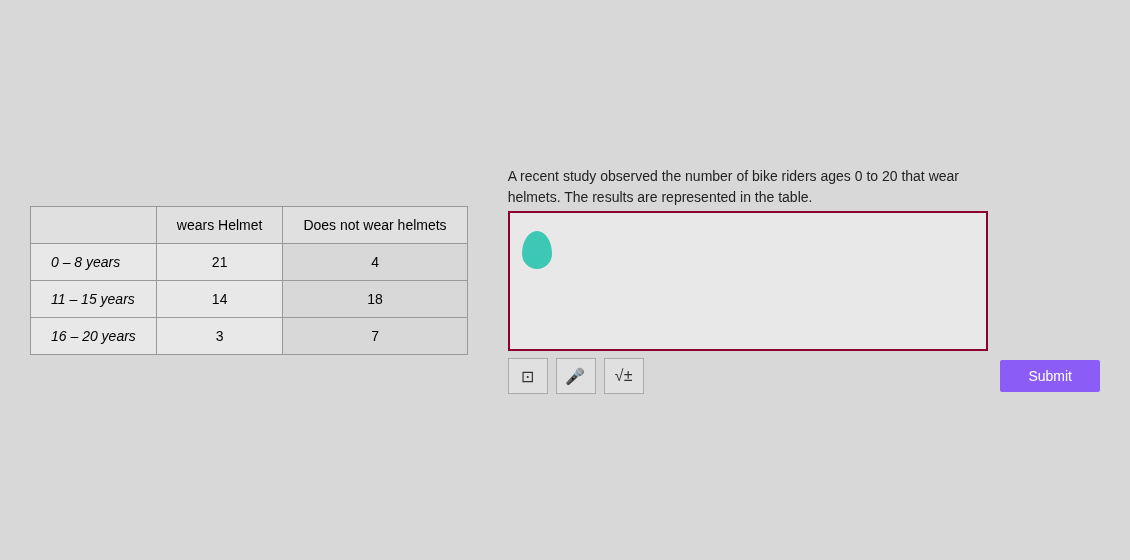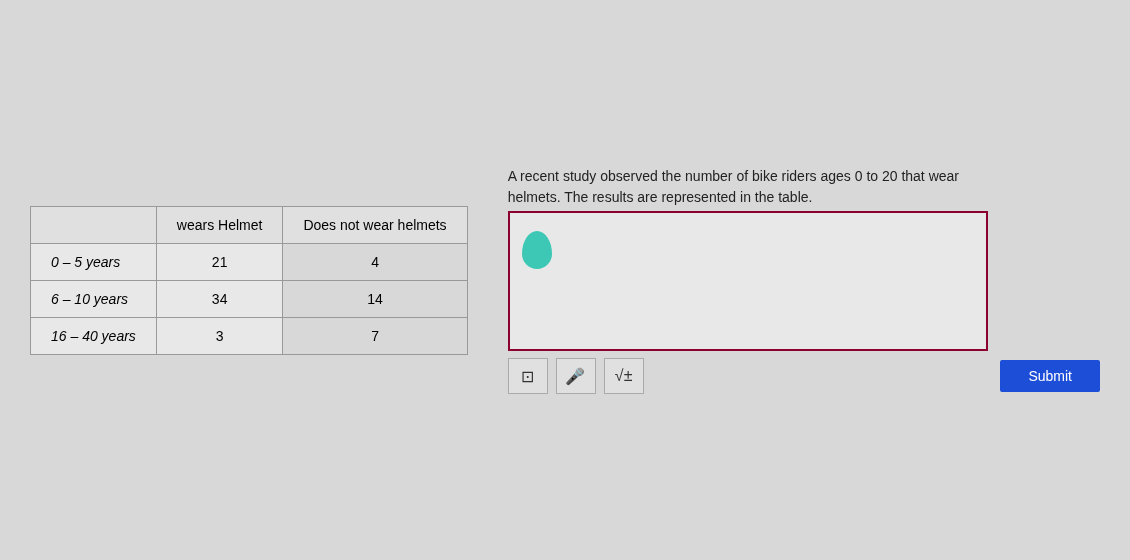--- a/index.html
+++ b/index.html
@@ -103,21 +103,21 @@
       border: 1px solid #aaa;
       display: flex;
       align-items: center;
       justify-content: center;
       cursor: pointer;
       font-size: 16px;
       color: #333;
     }
     .submit-btn {
       margin-left: auto;
-      background-color: #1d4ed8;
+      background-color: #8b5cf6;
       color: white;
       border: none;
       padding: 8px 28px;
       font-size: 14px;
       cursor: pointer;
       border-radius: 2px;
     }
     .toolbar-spacer {
       flex: 1;
     }
@@ -130,31 +130,31 @@
     <table>
       <thead>
         <tr>
           <th></th>
           <th>wears Helmet</th>
           <th>Does not wear helmets</th>
         </tr>
       </thead>
       <tbody>
         <tr>
-          <td class="age-cell">0 – 5 years</td>
+          <td class="age-cell">0 – 8 years</td>
           <td class="value-cell">21</td>
           <td class="value-cell-2">4</td>
         </tr>
         <tr>
-          <td class="age-cell">6 – 10 years</td>
-          <td class="value-cell">34</td>
-          <td class="value-cell-2">14</td>
+          <td class="age-cell">11 – 15 years</td>
+          <td class="value-cell">14</td>
+          <td class="value-cell-2">18</td>
         </tr>
         <tr>
-          <td class="age-cell">16 – 40 years</td>
+          <td class="age-cell">16 – 20 years</td>
           <td class="value-cell">3</td>
           <td class="value-cell-2">7</td>
         </tr>
       </tbody>
     </table>
   </div>
 
   <div class="right-section">
     <p class="description-text">A recent study observed the number of bike riders ages 0 to 20 that wear helmets. The results are represented in the table.</p>
 

